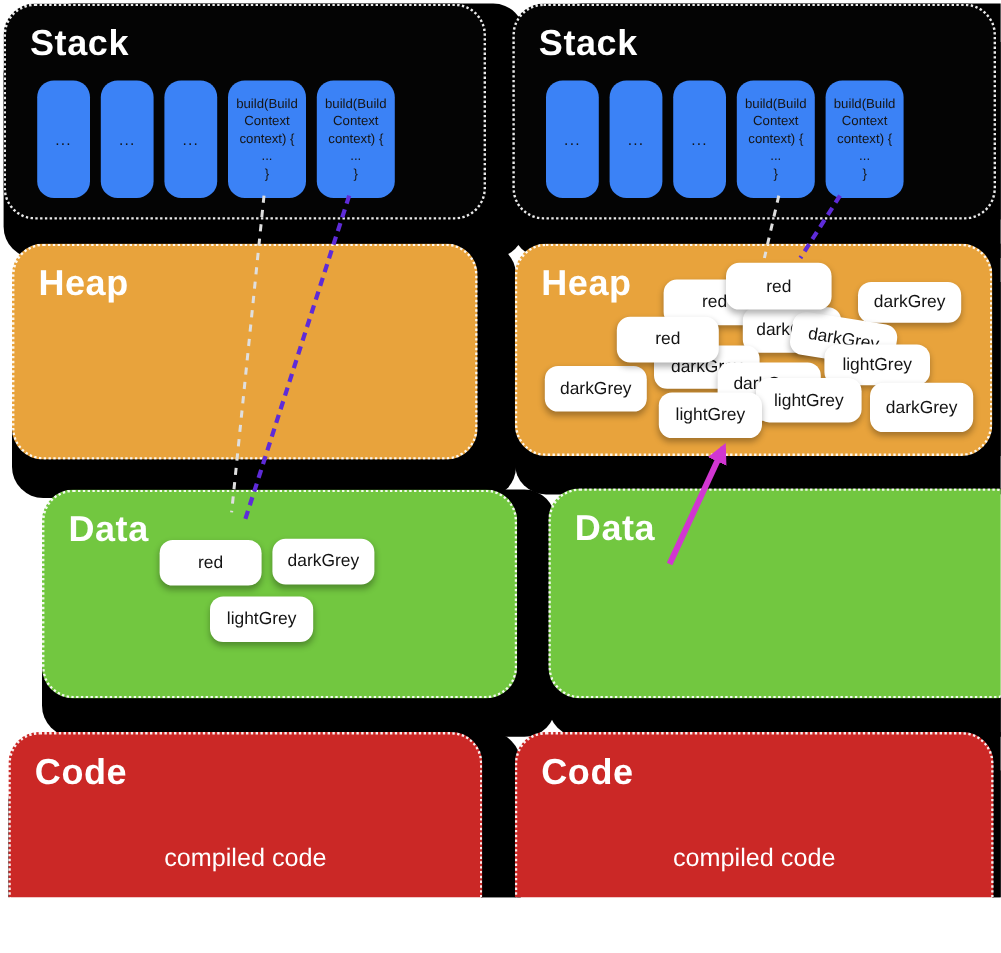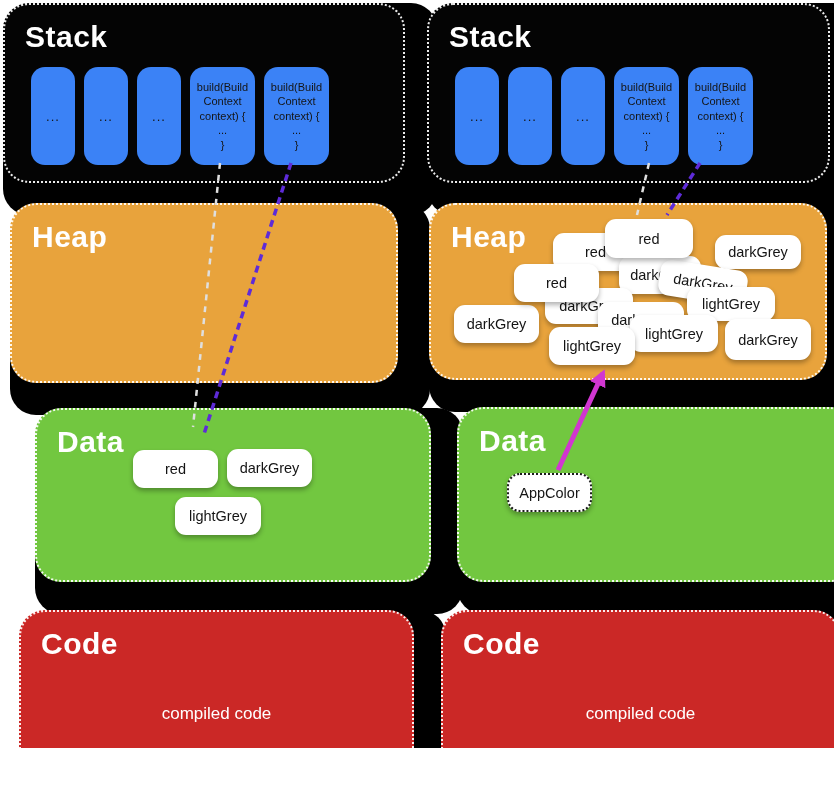--- a/index.html
+++ b/index.html
@@ -6,21 +6,21 @@
   .canvas{position:relative;width:834px;height:748px;overflow:hidden;background:#ffffff;
           font-family:"Liberation Sans", sans-serif;}
   .box{position:absolute;border-radius:26px;border:2px dotted rgba(255,255,255,0.92);
        box-sizing:border-box;
        box-shadow:32px 0 0 #000, 0 32px 0 #000, 32px 32px 0 #000;}
   .box-title{font-weight:700;font-size:30px;color:#fff;margin:0;padding:15px 0 0 20px;
              letter-spacing:.5px;}
   .stack-bg{background:#040404;}
   .heap-bg{background:#E8A33C;}
   .data-bg{background:#72C740;margin-left:28px;}
-  .code-bg{background:#CB2826;margin-left:12px;}
+  .code-bg{background:#CB2826;}
 
   .lstack{left:3px;top:3px;width:402px;height:180px;}
   .rstack{left:427px;top:3px;width:403px;height:180px;}
   .lheap{left:10px;top:203px;width:388px;height:180px;}
   .rheap{left:429px;top:203px;width:398px;height:177px;}
   .ldata{left:7px;top:408px;width:396px;height:174px;}
   .rdata{left:429px;top:407px;width:399px;height:175px;}
   .lcode{left:7px;top:610px;width:395px;height:177px;}
   .rcode{left:429px;top:610px;width:399px;height:177px;}
 
@@ -29,21 +29,21 @@
          justify-content:center;text-align:center;color:#151515;box-sizing:border-box;}
   .frame.narrow{width:44px;font-size:13px;letter-spacing:1px;}
   .frame.wide{width:65px;font-size:11px;line-height:1.32;white-space:pre-line;}
 
   .chip{position:absolute;background:#fff;border-radius:11px;display:flex;align-items:center;
         justify-content:center;font-size:14.5px;color:#141414;box-sizing:border-box;
         box-shadow:0 3px 5px rgba(0,0,0,0.30);}
   .chip.dotted{border:2px dotted #1c1c1c;border-radius:13px;}
 
   .code-body{position:absolute;left:0;right:0;top:92px;text-align:center;
-             font-size:17px;color:#fff;}
+             font-size:21px;color:#fff;}
   .overlay{position:absolute;left:0;top:0;z-index:60;pointer-events:none;}
 </style>
 </head>
 <body>
 
 <div class="canvas">
 
   <section class="box stack-bg lstack" style="background: rgb(4, 4, 4);">
     <h2 class="box-title">Stack</h2>
     <div class="frames" id="frames-left">
@@ -110,21 +110,20 @@
       <div class="chip" style="left: 256px; top: 82px; width: 88px; height: 34px; z-index: 7;">lightGrey</div>
       <div class="chip" style="left: 23px; top: 100px; width: 85px; height: 38px; z-index: 1;">darkGrey</div>
       <div class="chip" style="left: 167px; top: 97px; width: 86px; height: 36px; z-index: 7;">darkGrey</div>
       <div class="chip" style="left: 199px; top: 110px; width: 88px; height: 37px; z-index: 8;">lightGrey</div>
       <div class="chip" style="left: 294px; top: 114px; width: 86px; height: 41px; z-index: 8;">darkGrey</div>
       <div class="chip" style="left: 118px; top: 122px; width: 86px; height: 38px; z-index: 9;">lightGrey</div>
     </section>
 
   <section class="box data-bg rdata" id="data-right" style="background: rgb(114, 199, 64);">
     <h2 class="box-title">Data</h2>
-  <div class="chip dotted" style="left: 48px; top: 64px; width: 85px; height: 39px; z-index: 3;">AppColor</div>
     </section>
 
   <section class="box code-bg rcode" style="background: rgb(203, 40, 38);">
     <h2 class="box-title">Code</h2>
     <div class="code-body">compiled code</div>
   </section>
 
   <svg class="overlay" id="overlay" width="834" height="794" viewBox="0 0 834 794">
     <defs>
       <marker id="arrowhead" viewBox="0 0 10 10" refX="7.5" refY="5" markerWidth="3.4" markerHeight="3.4" orient="auto-start-reverse">

